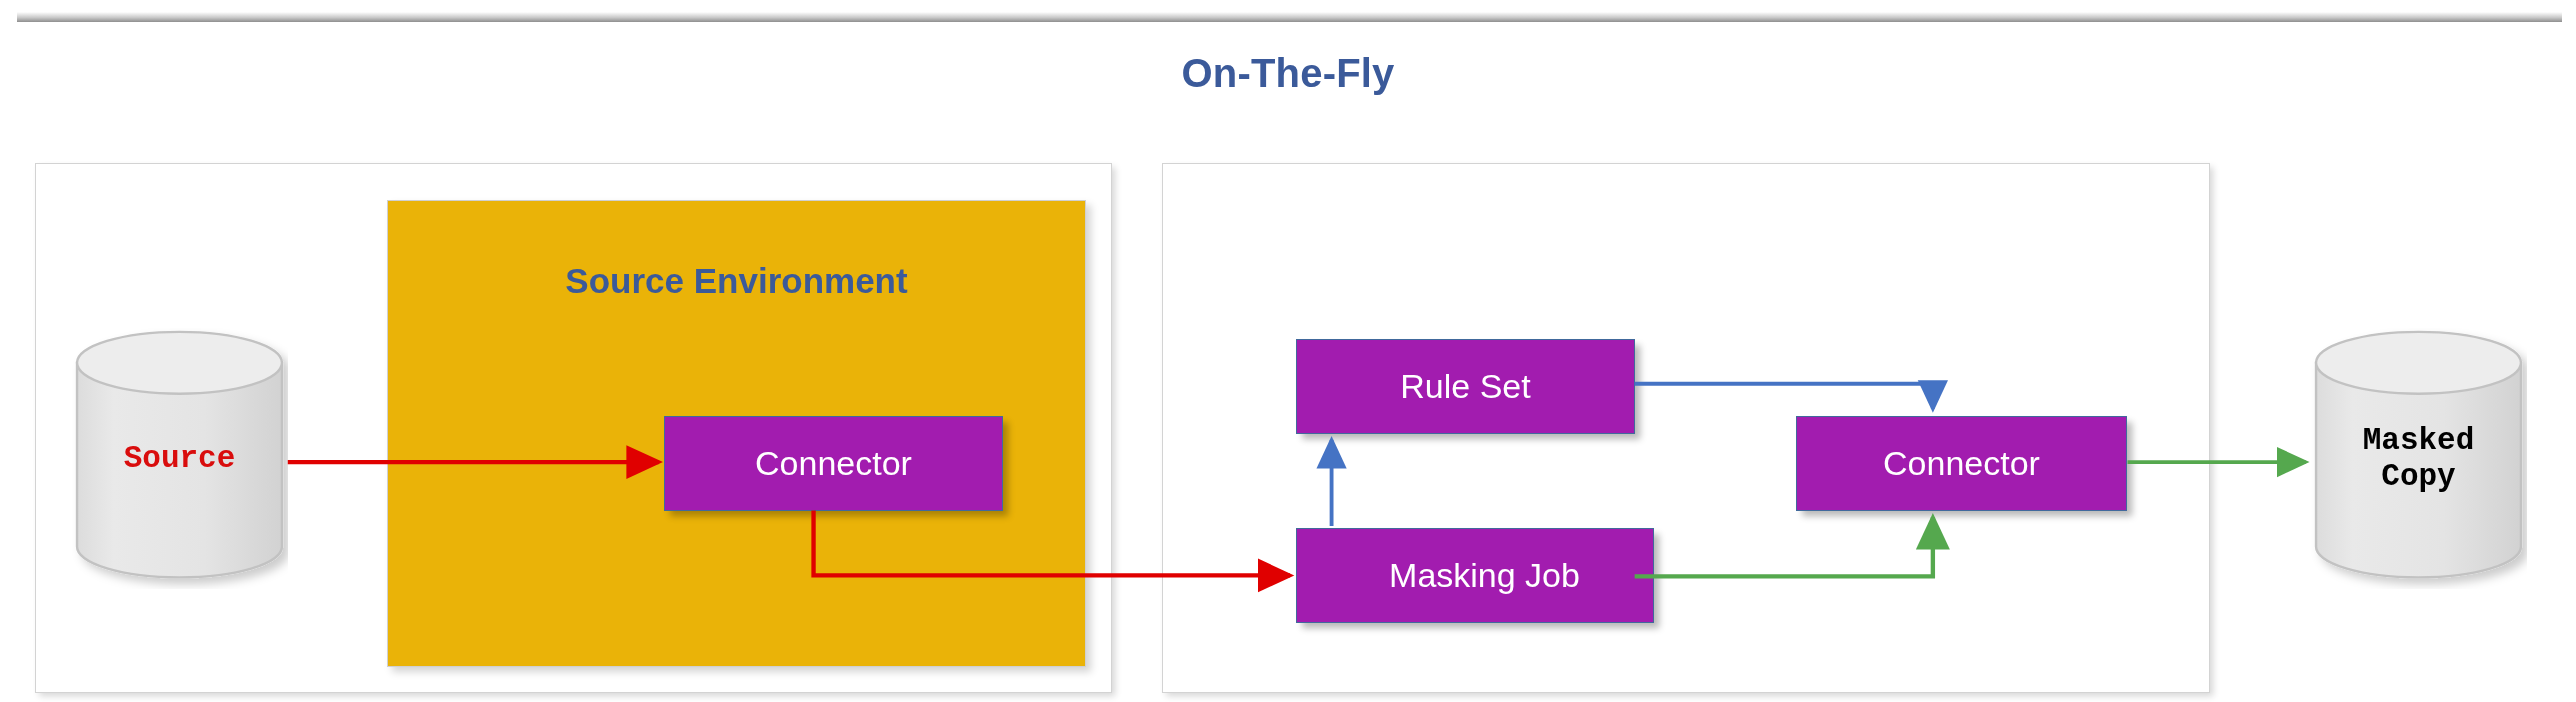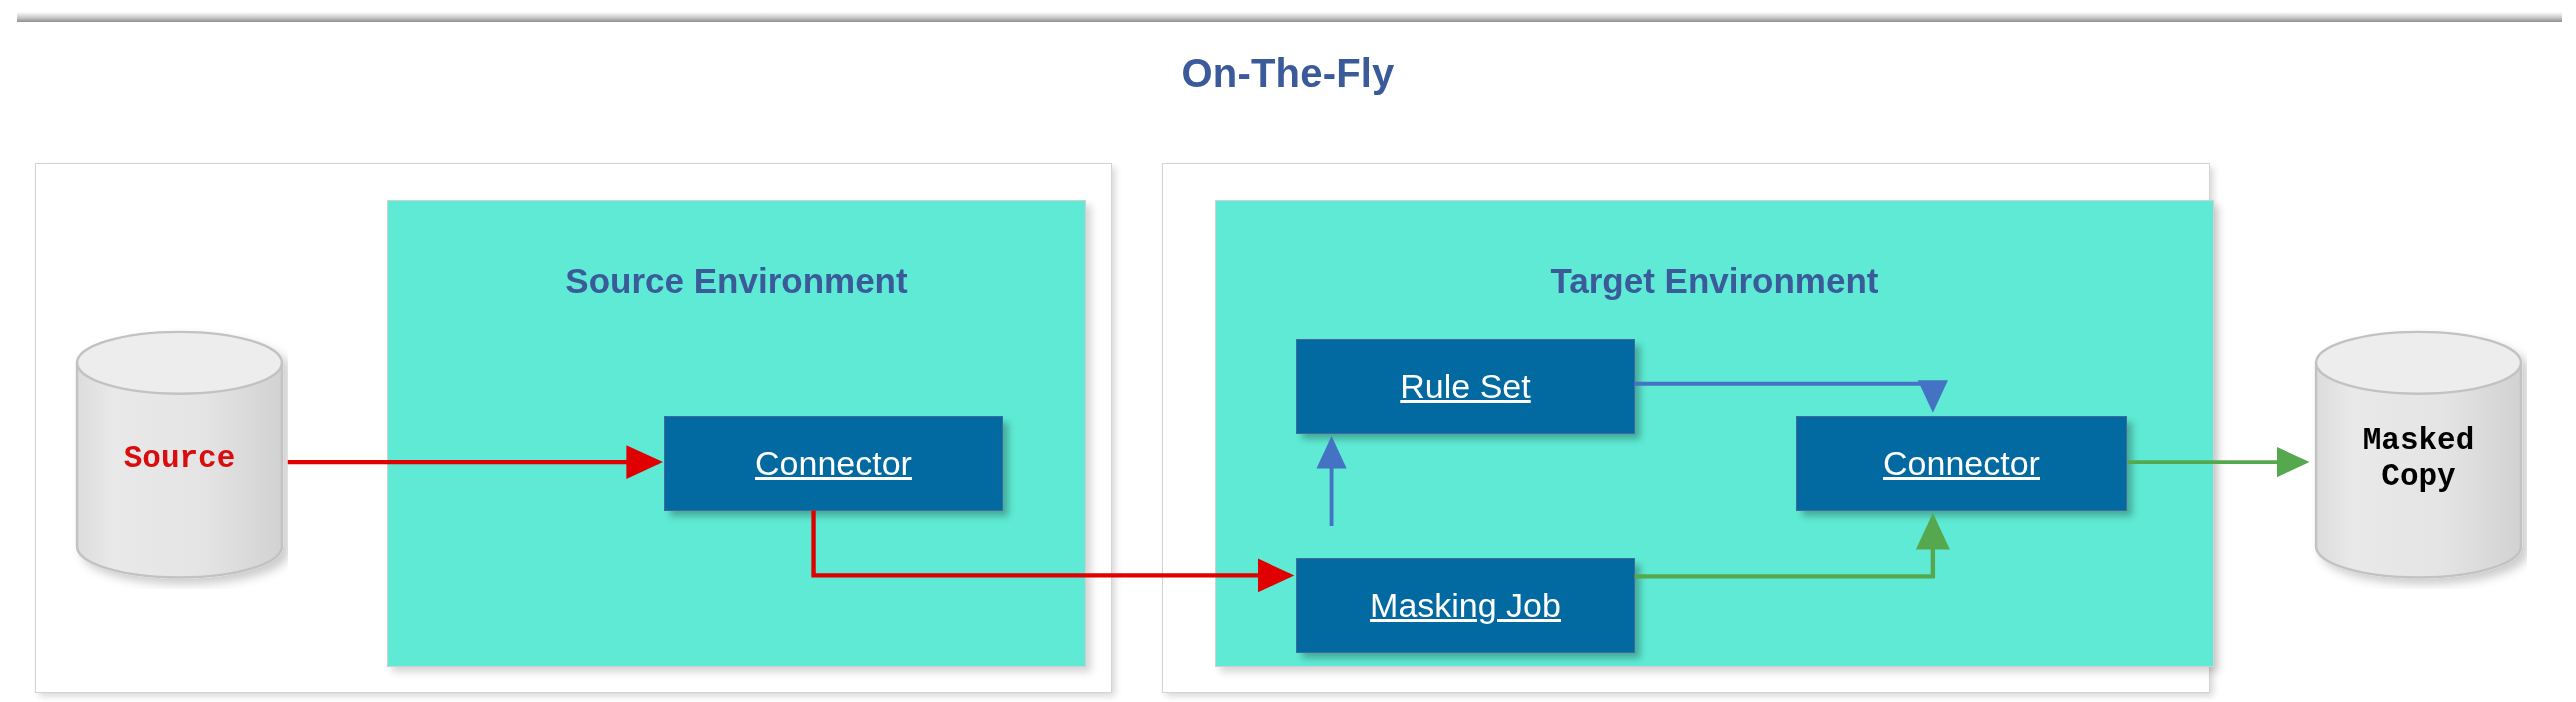--- a/index.html
+++ b/index.html
@@ -48,21 +48,21 @@
     background: #ffffff;
     border: 1.9px solid #d3d3d3;
     box-shadow: 3.9px 3.9px 6.8px rgba(0,0,0,0.16);
   }
   #panel-source  { left: 35px;   top: 155px; width: 1075px; height: 528px; }
   #panel-target  { left: 1162px; top: 155px; width: 1046px; height: 528px; }
 
   
   .env-box {
     position: absolute;
-    background: #5eead4;
+    background: #eab308;
     border: 1px solid #d0d0d0;
     box-shadow: 4.8px 4.8px 7.7px rgba(0,0,0,0.17);
   }
   #env-source { left: 387px;  top: 192px; width: 697px; height: 465px; }
   #env-target { left: 1215px; top: 192px; width: 997px; height: 465px; }
 
   .env-title {
     position: absolute;
     width: 100%;
     text-align: center;
@@ -70,35 +70,34 @@
     font-weight: bold;
     color: #3b5a9a;
     white-space: nowrap;
   }
   #env-source .env-title { top: 60px; }
   #env-target .env-title { top: 60px; }
 
   
   .proc-box {
     position: absolute;
-    background: #0369a1;
+    background: #a21caf;
     border: 1.9px solid #41699c;
     box-shadow: 5.8px 5.8px 6.8px rgba(0,0,0,0.28);
     display: flex;
     align-items: center;
     justify-content: center;
     color: #ffffff;
     font-size: 34px;
     font-weight: normal;
     white-space: nowrap;
-    text-decoration: underline;
   }
   #box-src-connector { left: 664px;  top: 408px; width: 337px; height: 93px; }
   #box-rule-set      { left: 1296px; top: 331px; width: 337px; height: 93px; }
-  #box-masking-job   { left: 1296px; top: 550px; width: 337px; height: 93px; }
+  #box-masking-job   { left: 1296px; top: 520px; width: 337px; height: 93px; padding-left: 19px; }
   #box-tgt-connector { left: 1796px; top: 408px; width: 329px; height: 93px; }
 
   
   .cylinder {
     position: absolute;
     width: 217px;
     height: 261px;
   }
   #cyl-source      { left: 71px;  top: 320px; font-family: Liberation Mono, monospace; }
   #cyl-masked-copy { left: 2310px; top: 320px; }
@@ -164,23 +163,20 @@
     </svg>
     <div class="cyl-label">Source</div>
   </div>
 
   <div id="box-src-connector" class="proc-box">
     <span>Connector</span>
   </div>
 
   <div id="panel-target" class="outer-panel"></div>
 
-  <div id="env-target" class="env-box">
-    <div class="env-title">Target Environment</div>
-  </div>
 
   <div id="box-rule-set" class="proc-box">
     <span>Rule Set</span>
   </div>
 
   <div id="box-masking-job" class="proc-box">
     <span>Masking Job</span>
   </div>
 
   <div id="box-tgt-connector" class="proc-box">

